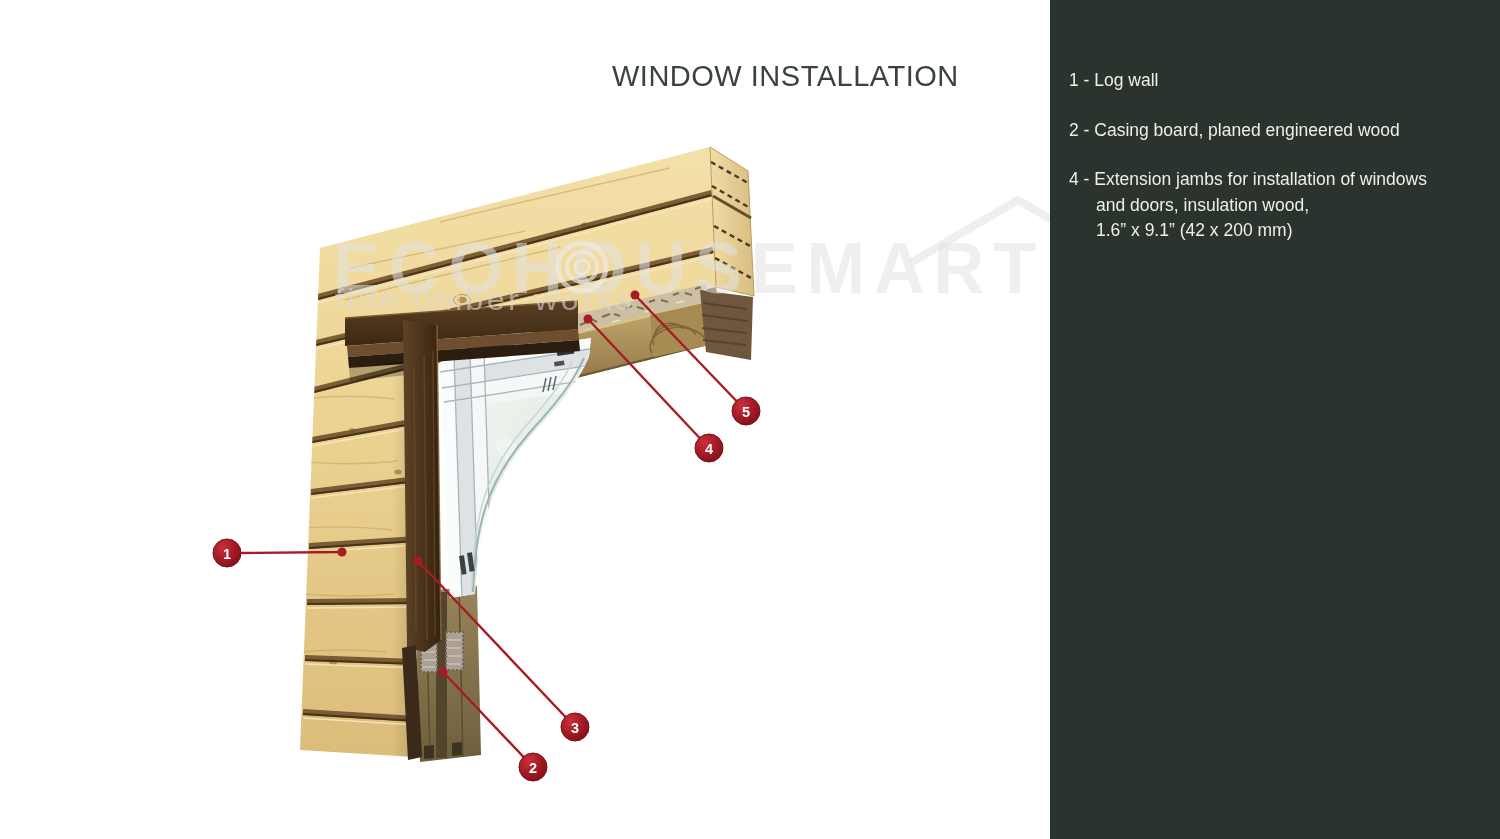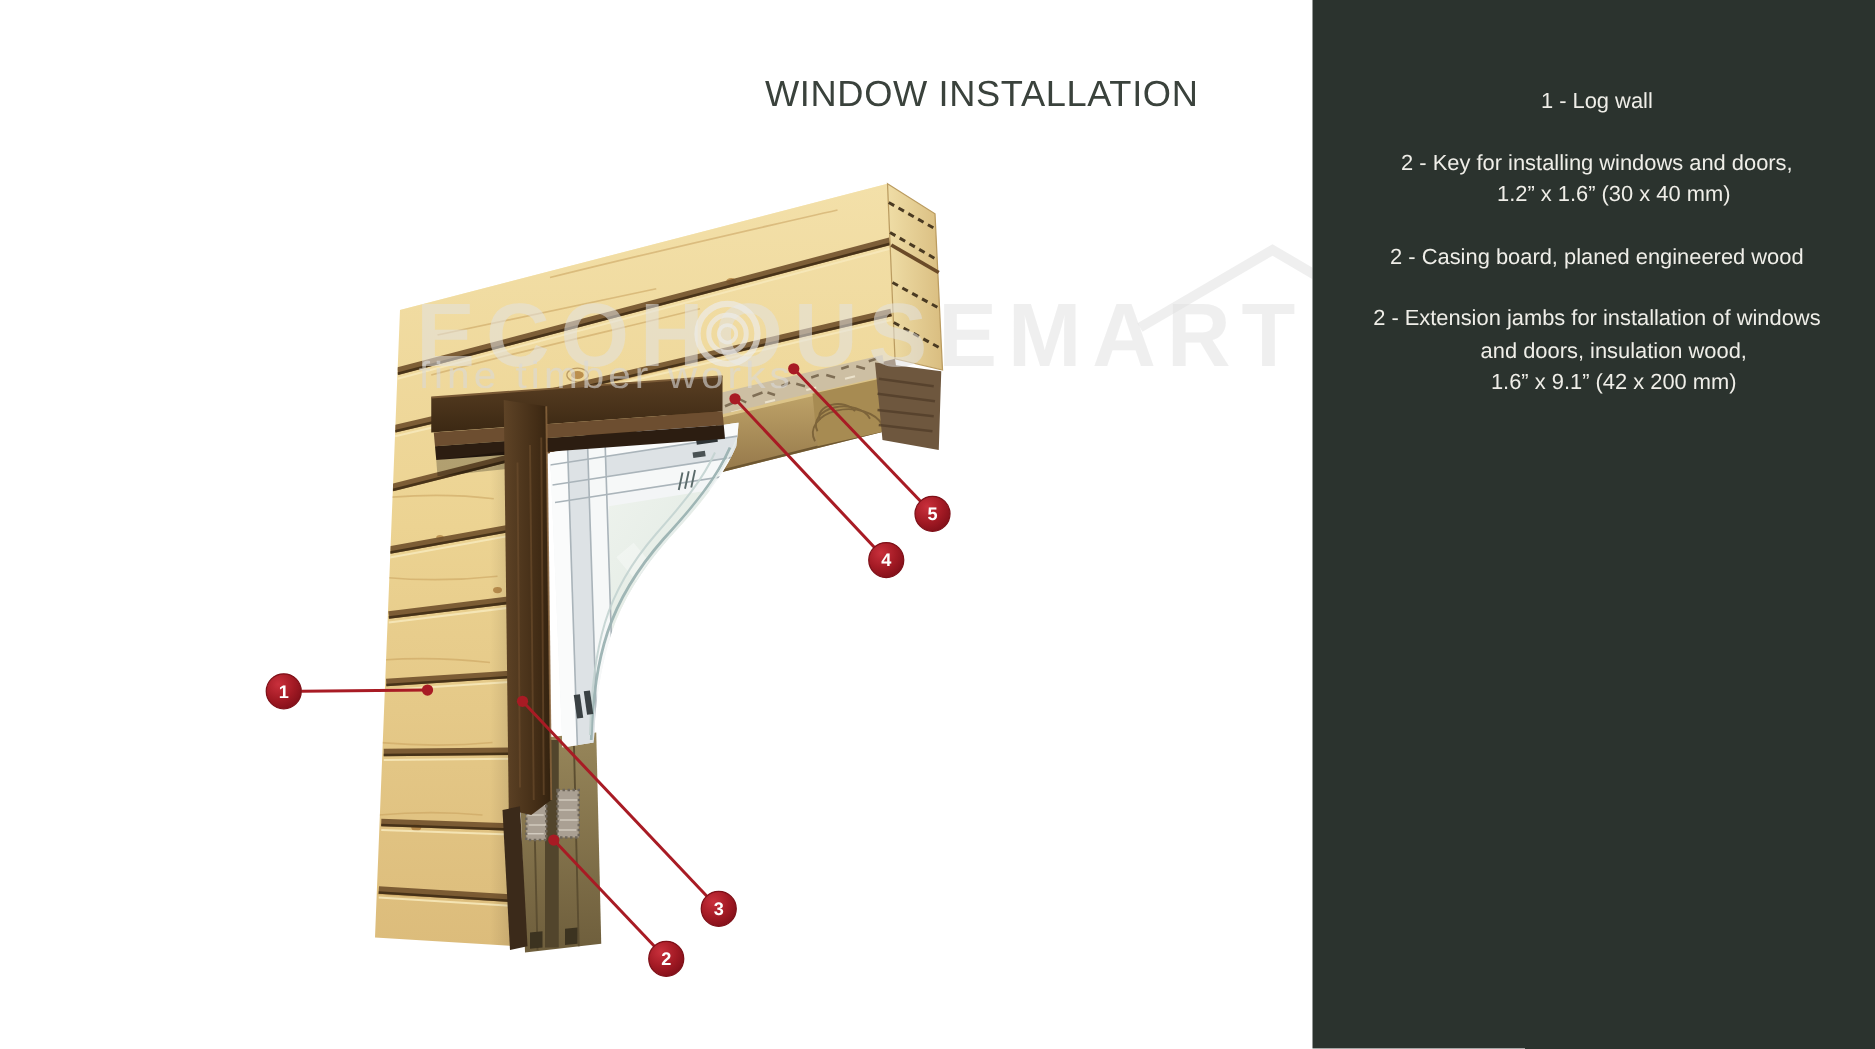--- a/index.html
+++ b/index.html
@@ -2,21 +2,21 @@
 <html><head>
 <meta charset="utf-8">
 <style>
   html,body{margin:0;padding:0;background:#ffffff;}
   #page{position:relative;width:1500px;height:839px;background:#ffffff;overflow:hidden;
         font-family:"Liberation Sans", sans-serif;}
   #fig{position:absolute;left:0;top:0;}
   #title{position:absolute;left:612px;top:60px;width:400px;font-size:29px;font-weight:400;
          color:#3a423c;letter-spacing:0.5px;white-space:nowrap;}
   #sidebar{position:absolute;left:1050px;top:0;width:450px;height:839px;background:#2b332e;
-           box-sizing:border-box;padding:68px 14px 4px 19px;color:#efeee8;text-align:center;}
+           box-sizing:border-box;padding:68px 14px 4px 19px;color:#efeee8;}
   .lg-item{margin-bottom:24px;font-size:17.5px;line-height:25.5px;}
   .lg-line{padding-left:27px;}
   .lg-line.first{padding-left:0;}
 </style>
 </head>
 <body>
 
 <div id="page">
 
   <svg id="fig" width="1050" height="839" viewBox="0 0 1050 839">
@@ -335,26 +335,22 @@
     </g>
   </svg>
 
   <div id="title">WINDOW INSTALLATION</div>
 
   <aside id="sidebar">
     <div class="lg-item">
       <div class="lg-line first">1 - Log wall</div>
     </div>
     <div class="lg-item">
-      <div class="lg-line first">2 - Key for installing windows and doors,</div>
-      <div class="lg-line">1.2” x 1.6” (30 x 40 mm)</div>
-    </div>
-    <div class="lg-item">
       <div class="lg-line first">2 - Casing board, planed engineered wood</div>
     </div>
     <div class="lg-item">
-      <div class="lg-line first">2 - Extension jambs for installation of windows</div>
+      <div class="lg-line first">4 - Extension jambs for installation of windows</div>
       <div class="lg-line">and doors, insulation wood,</div>
       <div class="lg-line">1.6” x 9.1” (42 x 200 mm)</div>
     </div>
   </aside>
 
 </div>
 
 </body></html>

